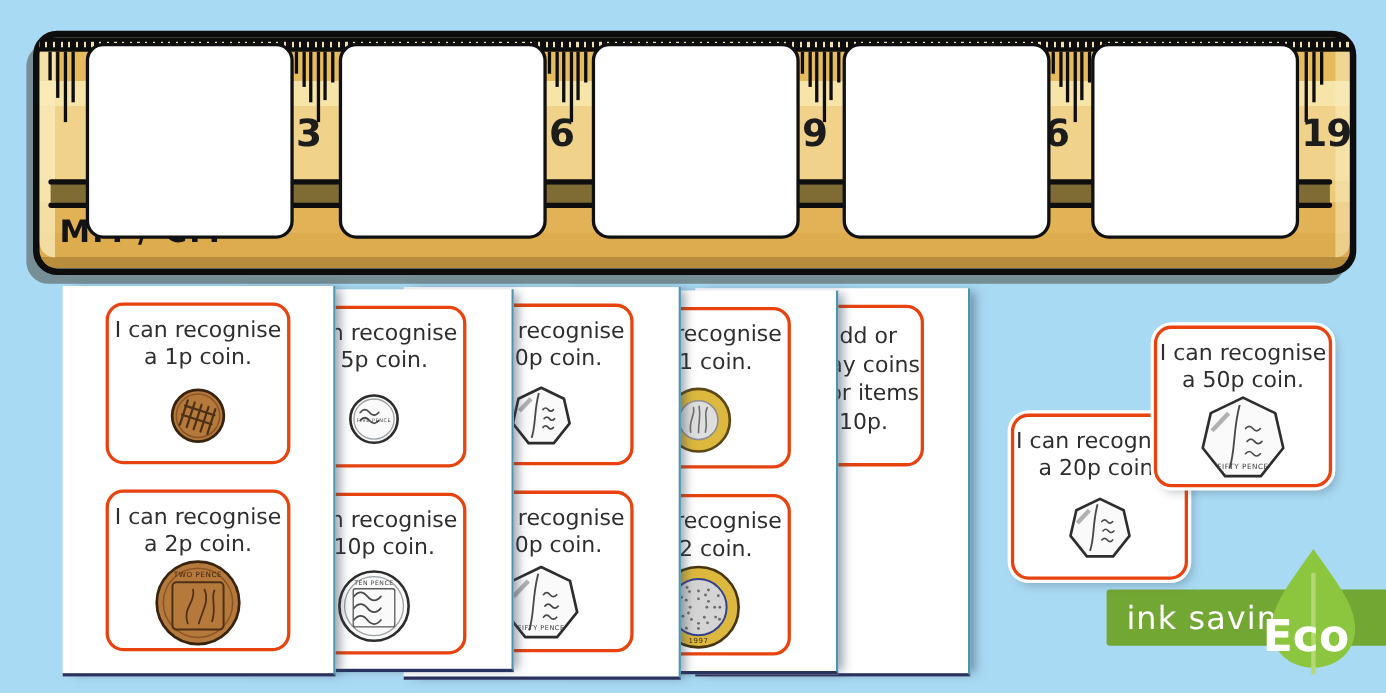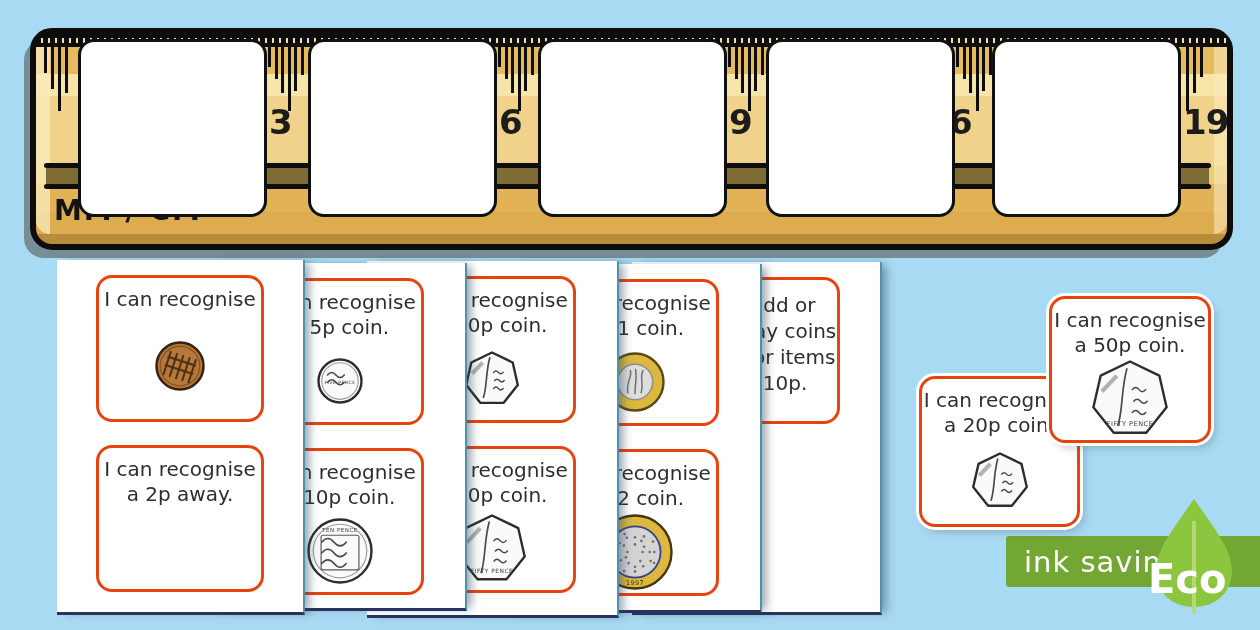--- a/index.html
+++ b/index.html
@@ -114,41 +114,54 @@
         <div class="slot" style="left: 730px;"></div>
         <div class="slot" style="left: 956px;"></div>
       </div>
   </div>
 
   <div id="pages">
       <div class="page" style="left: 57px; top: 260px; width: 246px; height: 352px; z-index: 45;">
         <div class="card" style="top: 15px; left: 39px;">
           <div class="card-text">
             <div>I can recognise</div>
+            <div>a 1p coin.</div>
           </div>
           <div class="card-coin">
             <svg width="52" height="52" viewBox="0 0 52 52">
               <circle cx="26" cy="26" r="23.5" fill="#b5793c" stroke="#38230e" stroke-width="2.5"></circle>
               <circle cx="26" cy="26" r="19.74" fill="none" stroke="#8a5526" stroke-width="1.4"></circle>
               <g stroke="#4e3115" stroke-width="2" fill="none" stroke-linecap="round" transform="rotate(18 26 26)">
                 <line x1="12.839999999999998" y1="15.424999999999999" x2="12.839999999999998" y2="38.925"></line>
                 <line x1="19.419999999999998" y1="15.424999999999999" x2="19.419999999999998" y2="38.925"></line>
                 <line x1="26" y1="15.424999999999999" x2="26" y2="38.925"></line>
                 <line x1="32.58" y1="15.424999999999999" x2="32.58" y2="38.925"></line>
                 <line x1="39.160000000000004" y1="15.424999999999999" x2="39.160000000000004" y2="38.925"></line>
                 <line x1="11.9" y1="20.83" x2="40.1" y2="20.83"></line>
                 <line x1="11.9" y1="29.525" x2="40.1" y2="29.525"></line>
               </g>
             </svg>
           </div>
         </div>
         <div class="card" style="top: 185px; left: 39px;">
           <div class="card-text">
             <div>I can recognise</div>
-            <div>a 2p away.</div>
+            <div>a 2p coin.</div>
+          </div>
+          <div class="card-coin">
+            <svg width="80" height="80" viewBox="0 0 80 80">
+              <circle cx="40" cy="40" r="37.5" fill="#b5793c" stroke="#38230e" stroke-width="2.5"></circle>
+              <circle cx="40" cy="40" r="31.5" fill="none" stroke="#8a5526" stroke-width="1.4"></circle>
+              <rect x="16.75" y="21.25" width="46.5" height="43.125" rx="3.75" fill="none" stroke="#4e3115" stroke-width="1.8"></rect>
+              <path fill="none" stroke="#4e3115" stroke-width="1.6" stroke-linecap="round" d="
+        M30.625 58.75 C 25.75 43.75 38.125 40 35.5 28
+        M40.75 58.75 C 44.5 45.625 50.5 38.125 46 28
+        M52.75 56.875 C 57.25 43.75 51.25 35.5 55 28.75"></path>
+              <text x="40" y="16.75" font-size="6.5600000000000005" text-anchor="middle" fill="#3c2610" letter-spacing="0.5" font-family="'DejaVu Sans',sans-serif">TWO PENCE</text>
+            </svg>
           </div>
         </div>
       </div>
       <div class="page" style="left: 215px; top: 263px; width: 250px; height: 345px; z-index: 40;">
         <div class="card" style="top: 15px; left: 41px;">
           <div class="card-text">
             <div>I can recognise</div>
             <div>a 5p coin.</div>
           </div>
           <div class="card-coin">

